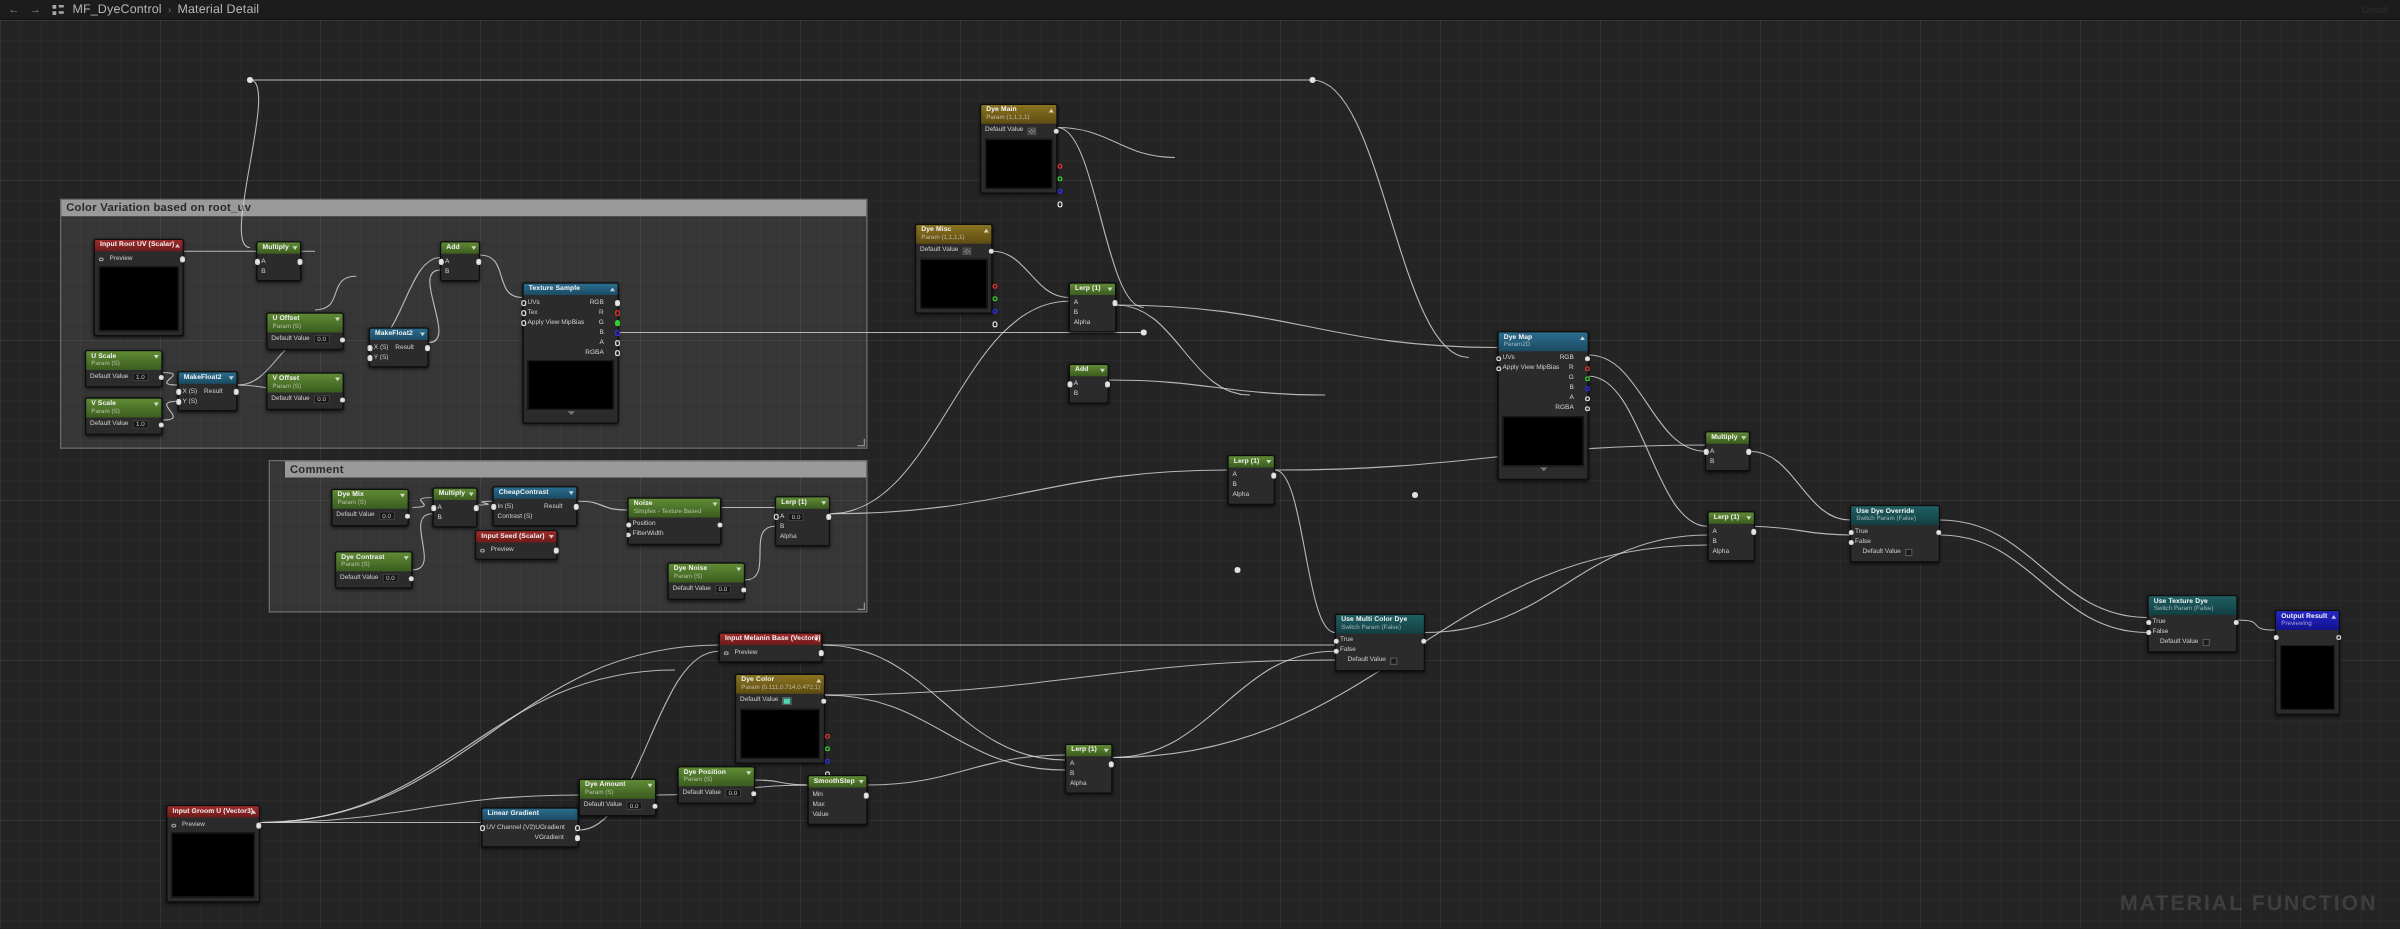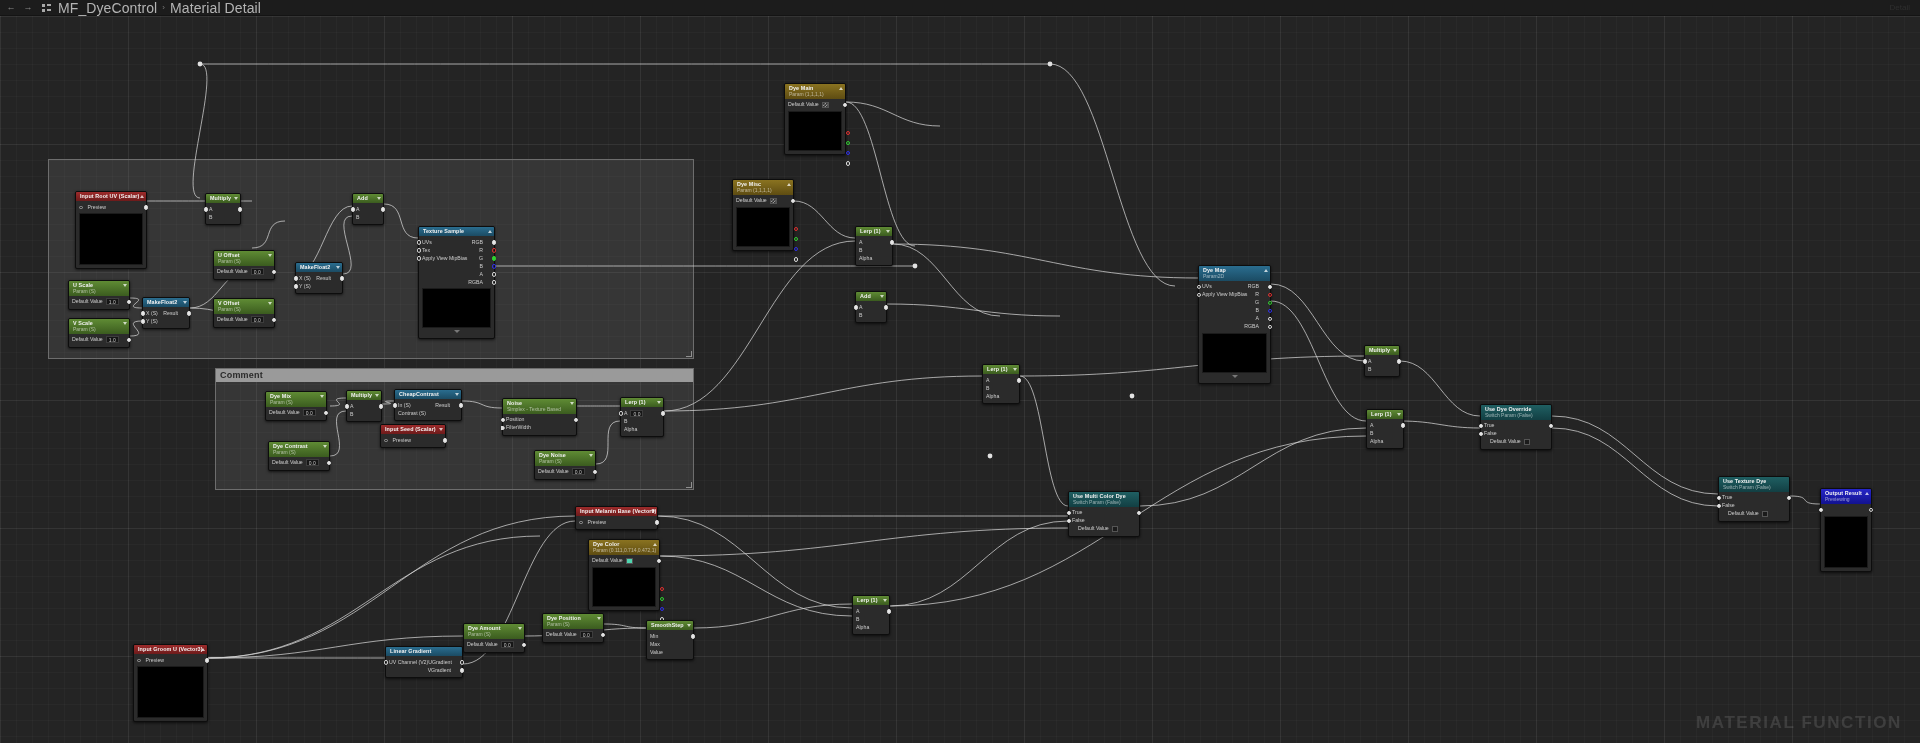--- a/index.html
+++ b/index.html
@@ -21,21 +21,21 @@
   .tb-arrow {
     color: #8a8a8a; font-size: 9px; margin-right: 7px; line-height: 1;
     width: 10px; text-align: center;
   }
   .tb-gridicon { display: inline-block; width: 10px; height: 8px; margin: 0 6px 0 2px; position: relative; }
   .tb-gridicon i { position: absolute; background: #a8a8a8; display: block; }
   .tb-gridicon i:nth-child(1) { left: 0; top: 0; width: 3px; height: 3px; }
   .tb-gridicon i:nth-child(2) { left: 5px; top: 0; width: 4px; height: 2px; }
   .tb-gridicon i:nth-child(3) { left: 0; top: 5px; width: 3px; height: 3px; }
   .tb-gridicon i:nth-child(4) { left: 5px; top: 5px; width: 4px; height: 2px; }
-  .crumb { color: #b4b4b4; font-size: 14px; letter-spacing: .1px; }
+  .crumb { color: #b4b4b4; font-size: 10px; letter-spacing: .1px; }
   .crumb-sep { color: #7a7a7a; font-size: 8px; margin: 0 5px; }
   .tb-right { margin-left: auto; color: #2f2f2f; font-size: 8px; padding-right: 4px; }
 
   
   #canvas {
     position: absolute; top: 16px; left: 0; width: 1920px; height: 727px;
     background-color: #242424;
     background-image:
       linear-gradient(to right, rgba(255,255,255,.022) 1px, transparent 1px),
       linear-gradient(to bottom, rgba(255,255,255,.022) 1px, transparent 1px),
@@ -206,23 +206,24 @@
         <path d="M 1790 480 C 1814 480, 1796 488, 1820 488" fill="none" stroke="#d7d7d7" stroke-width="0.9" opacity="0.82"></path>
         <path d="M 1552 412 C 1626.7 412, 1643.3 490, 1718 490" fill="none" stroke="#d7d7d7" stroke-width="0.9" opacity="0.82"></path>
         <circle cx="200" cy="48" r="2.4" fill="#e2e2e2"></circle>
         <circle cx="1050" cy="48" r="2.4" fill="#e2e2e2"></circle>
         <circle cx="1132" cy="380" r="2.4" fill="#e2e2e2"></circle>
         <circle cx="990" cy="440" r="2.4" fill="#e2e2e2"></circle>
         <circle cx="915" cy="250" r="2.4" fill="#e2e2e2"></circle>
       </svg>
     <div id="comment-layer">
         <div class="comment" style="left: 48px; top: 143px; width: 646px; height: 200px;">
+          <div class="comment-bar">Color Variation based on root_uv</div>
                  <div class="comment-grip"></div>
         </div>
-        <div class="comment" style="left: 215px; top: 352px; width: 479px; height: 122px;">
+        <div class="comment" style="left: 215px; top: 352px; width: 479px; height: 122px; padding-left: 12px;">
           <div class="comment-bar">Comment</div>
                  <div class="comment-grip"></div>
         </div>
       </div>
     <div id="node-layer">
         <div class="node" style="left: 75px; top: 175px; width: 72px;">
           <div class="node-hdr h-red">
       <div class="node-title">Input Root UV (Scalar)</div>
 
       <span class="node-caret caret-up"></span>

